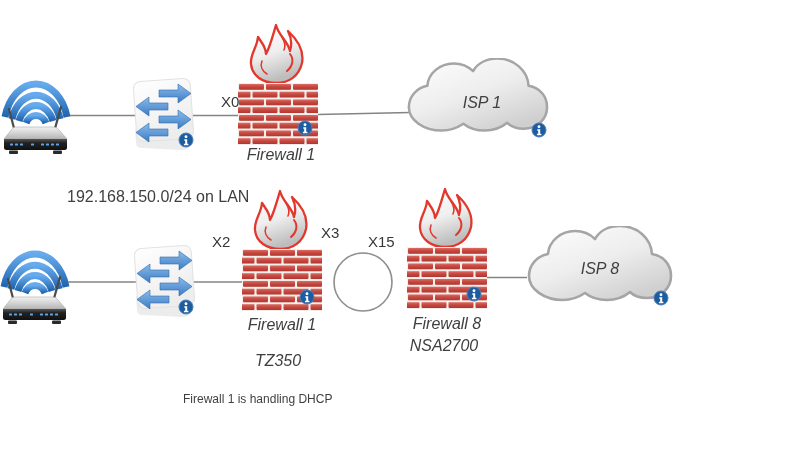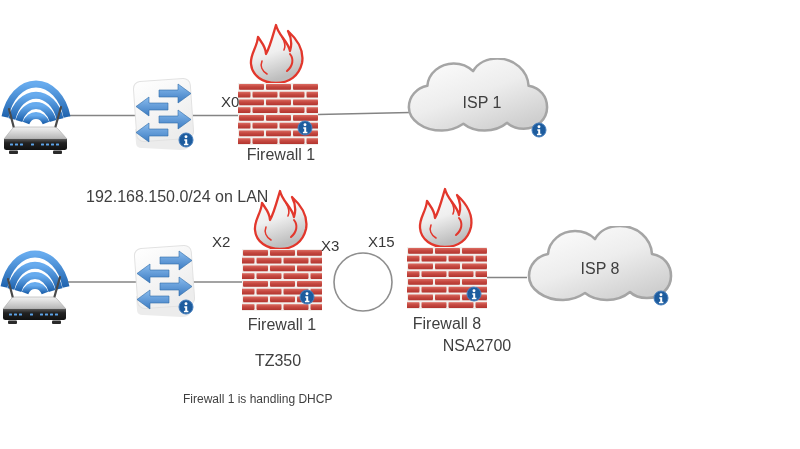--- a/index.html
+++ b/index.html
@@ -3,22 +3,22 @@
 <meta charset="utf-8">
 <style>
   html,body { margin:0; padding:0; background:#fff; }
   .canvas {
     position:relative; width:800px; height:449px; background:#fff;
     font-family:"Liberation Sans", sans-serif; overflow:hidden;padding-left:17px;
   }
   svg.layer { position:absolute; left:0; top:0; }
   .lbl { position:absolute; color:#3F3F3F; white-space:nowrap; line-height:1.1; }
   .port   { font-size:15px; color:#383838; }
-  .devlbl { font-size:16px; transform:translateX(-50%); }
-  .note   { font-size:16px;margin-left:19px; }
+  .devlbl { font-size:16px; transform:translateX(-50%);font-style:italic; }
+  .note   { font-size:16px; }
   .note-dhcp { font-size:12px;margin-top:29px; }
 </style>
 </head>
 <body>
 
 <div class="canvas">
 
 <svg class="layer" width="800" height="449" viewBox="0 0 800 449">
   <defs>
     <linearGradient id="brickGrad" x1="0" y1="0" x2="0" y2="1">
@@ -151,23 +151,23 @@
   <use href="#sym-info" x="466" y="286" width="16" height="16"></use>
   <use href="#sym-info" x="653" y="290" width="16" height="16"></use>
 </svg>
 
 <div class="lbl port" style="left:221px;top:94px">X0</div>
 <div class="lbl devlbl" style="left:281px;top:146px">Firewall 1</div>
 <div class="lbl devlbl" style="left:482px;top:94px">ISP 1</div>
 <div class="lbl note" style="left:67px;top:188px">192.168.150.0/24 on LAN</div>
 
 <div class="lbl port" style="left:212px;top:234px">X2</div>
-<div class="lbl port" style="left:321px;top:238px">X3</div>
+<div class="lbl port" style="left:321px;top:225px">X3</div>
 <div class="lbl port" style="left:368px;top:234px">X15</div>
 
 <div class="lbl devlbl" style="left:282px;top:316px">Firewall 1</div>
 <div class="lbl devlbl" style="left:278px;top:352px">TZ350</div>
 <div class="lbl devlbl" style="left:447px;top:315px">Firewall 8</div>
-<div class="lbl devlbl" style="left:477px;top:337px">NSA2700</div>
+<div class="lbl devlbl" style="left:444px;top:337px">NSA2700</div>
 <div class="lbl devlbl" style="left:600px;top:260px">ISP 8</div>
 <div class="lbl note-dhcp lbl" style="left:183px;top:364px">Firewall 1 is handling DHCP</div>
 
 </div>
 
 </body></html>

